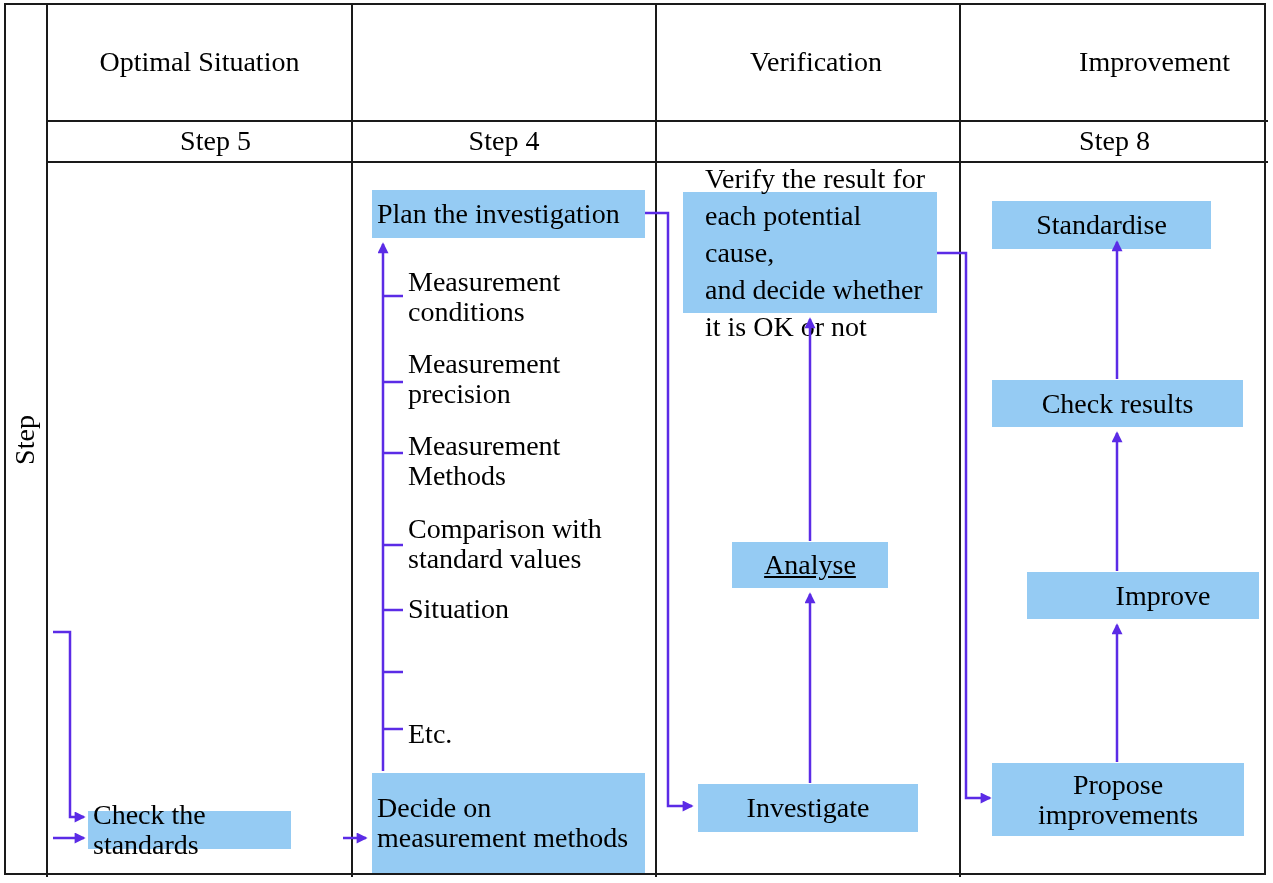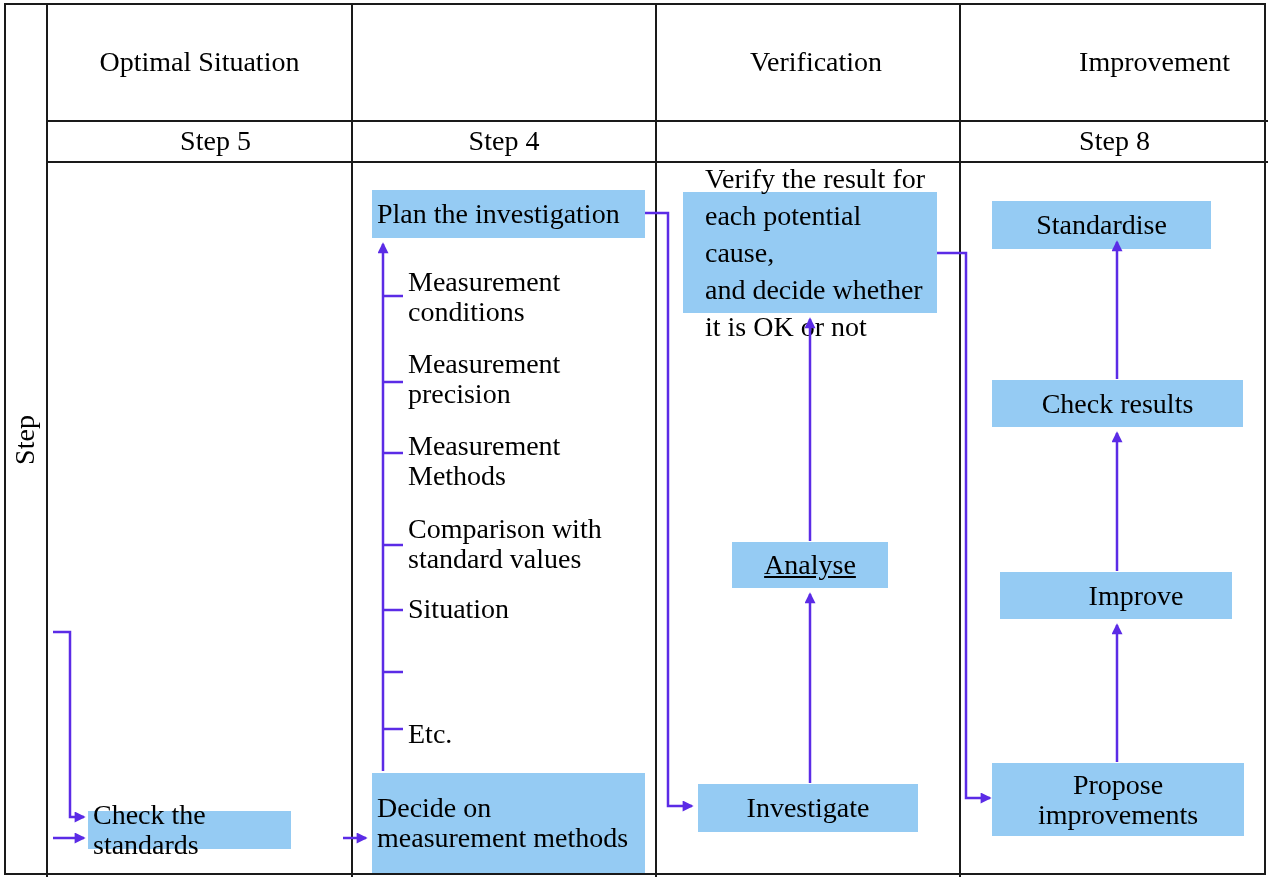--- a/index.html
+++ b/index.html
@@ -31,21 +31,21 @@
   .node.center{justify-content:center;text-align:center;}
   .node.left{justify-content:flex-start;padding-left:5px;text-align:left;}
   #n-check{left:88px;top:811px;width:203px;height:38px;}
   #n-plan{left:372px;top:190px;width:273px;height:48px;}
   #n-decide{left:372px;top:773px;width:273px;height:100px;}
   #n-verify{left:683px;top:192px;width:254px;height:121px;line-height:37px;padding-left:22px;}
   #n-analyse{left:732px;top:542px;width:156px;height:46px;text-decoration:underline;}
   #n-investigate{left:698px;top:784px;width:220px;height:48px;}
   #n-standardise{left:992px;top:201px;width:219px;height:48px;}
   #n-checkresults{left:992px;top:380px;width:251px;height:47px;}
-  #n-improve{left:1000px;top:572px;width:232px;height:47px;padding-left:40px;}
+  #n-improve{left:1027px;top:572px;width:232px;height:47px;padding-left:40px;}
   #n-propose{left:992px;top:763px;width:252px;height:73px;}
   
   .plan-item{position:absolute;left:408px;width:230px;white-space:pre-line;line-height:30px;}
   #pi-0{top:267px;} #pi-1{top:349px;} #pi-2{top:431px;} #pi-3{top:514px;}
   #pi-4{top:594px;} #pi-5{top:651px;} #pi-6{top:719px;}
   
   svg.connectors{position:absolute;left:0;top:0;width:1273px;height:883px;pointer-events:none;}
   svg.connectors path{stroke:var(--arrow);stroke-width:2.5;fill:none;}
   svg.connectors marker path{fill:var(--arrow);stroke:none;}
 </style>

